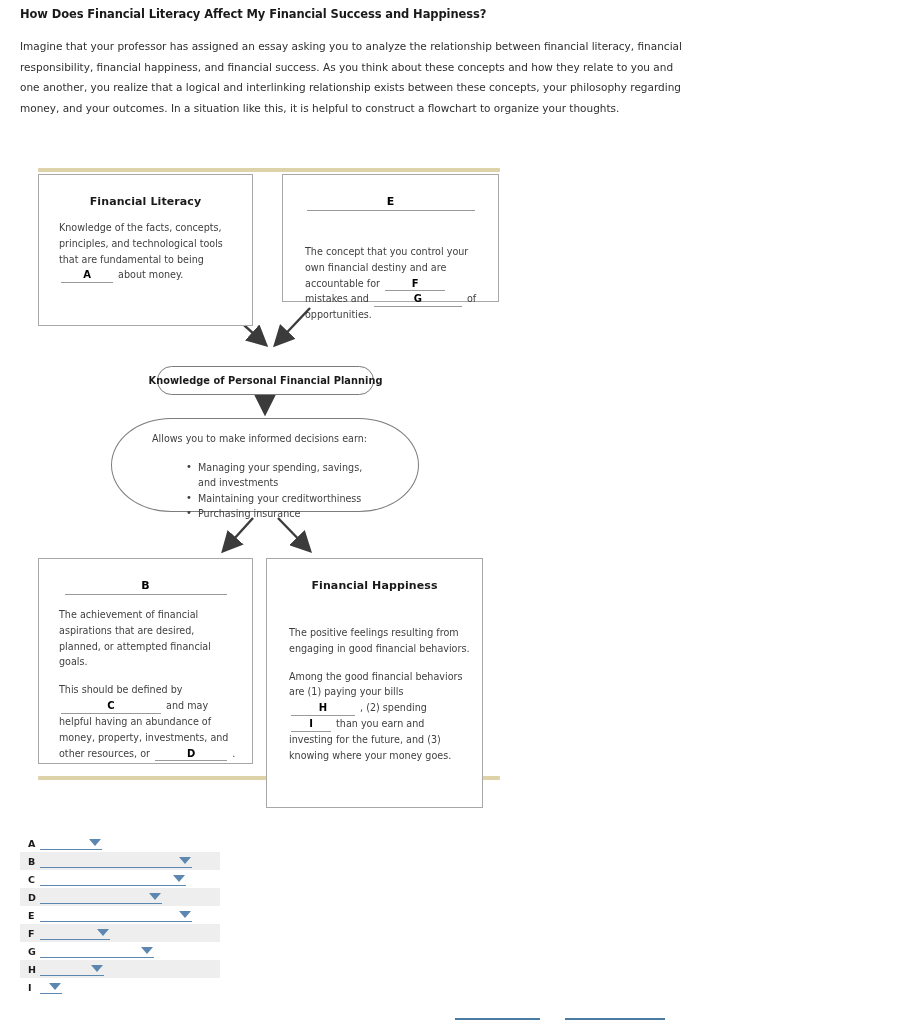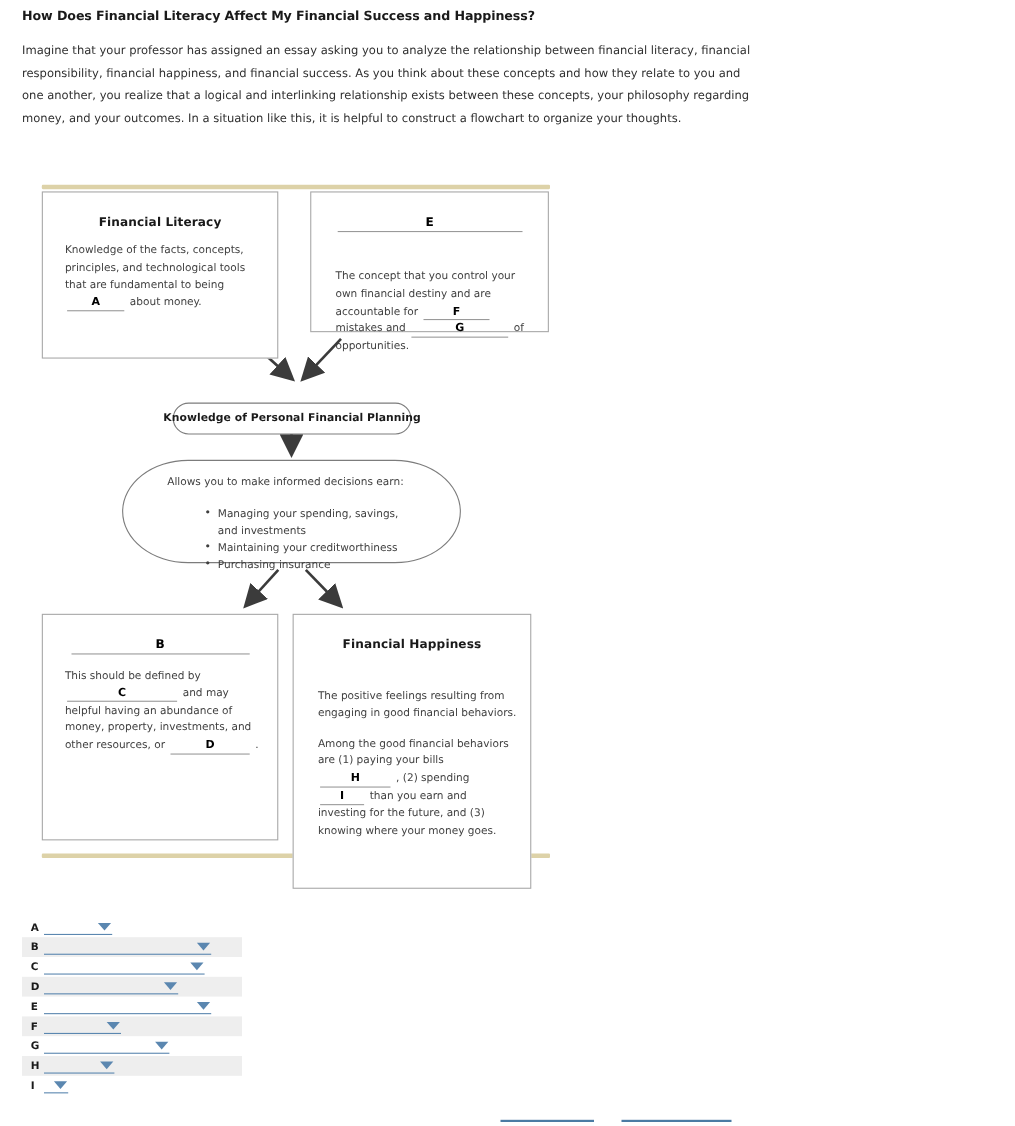--- a/index.html
+++ b/index.html
@@ -310,20 +310,21 @@
     <ul>
       <li>Managing your spending, savings, and investments</li>
       <li>Maintaining your creditworthiness</li>
       <li>Purchasing insurance</li>
     </ul>
   </div>
 
   <div class="card card-b">
     <div class="blank-title wide">B</div>
     <div class="card-body">
+      <p>The achievement of financial aspirations that are desired, planned, or attempted financial goals.</p>
       <p>
         <span>This should be defined by</span>
         <span class="blank w100">C</span>
         <span>and may helpful having an abundance of money, property, investments, and other resources, or</span>
         <span class="blank w72">D</span>
         <span>.</span>
       </p>
     </div>
   </div>
 

